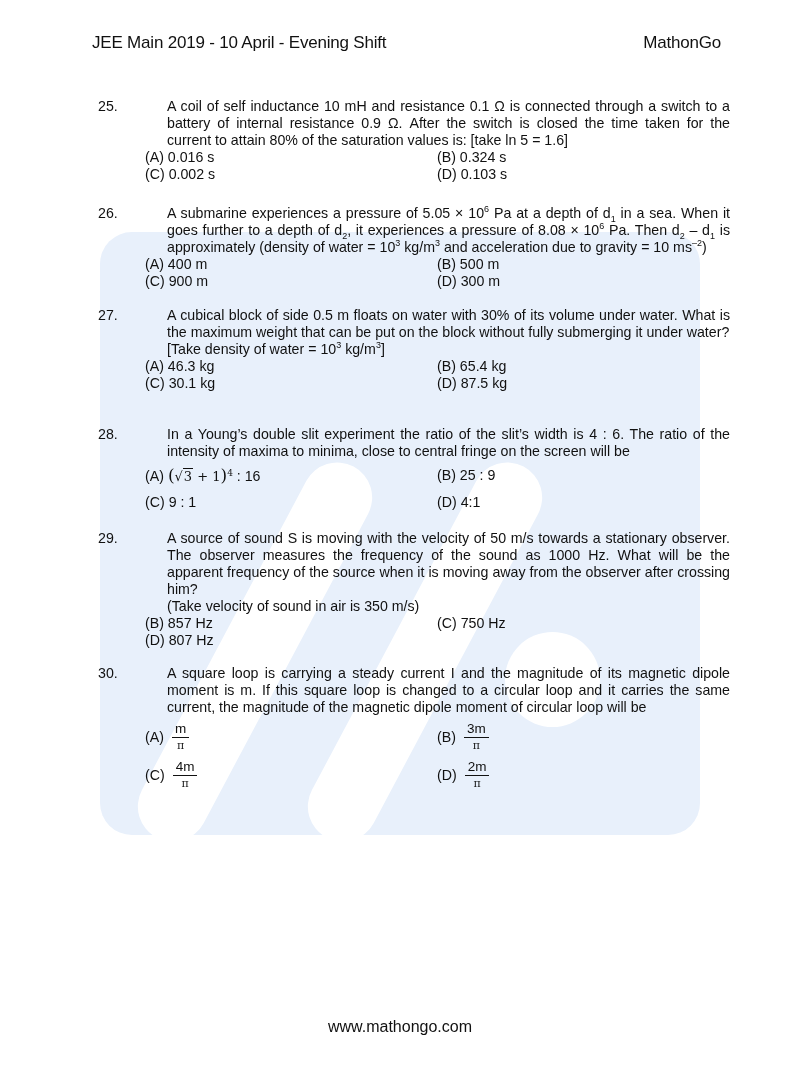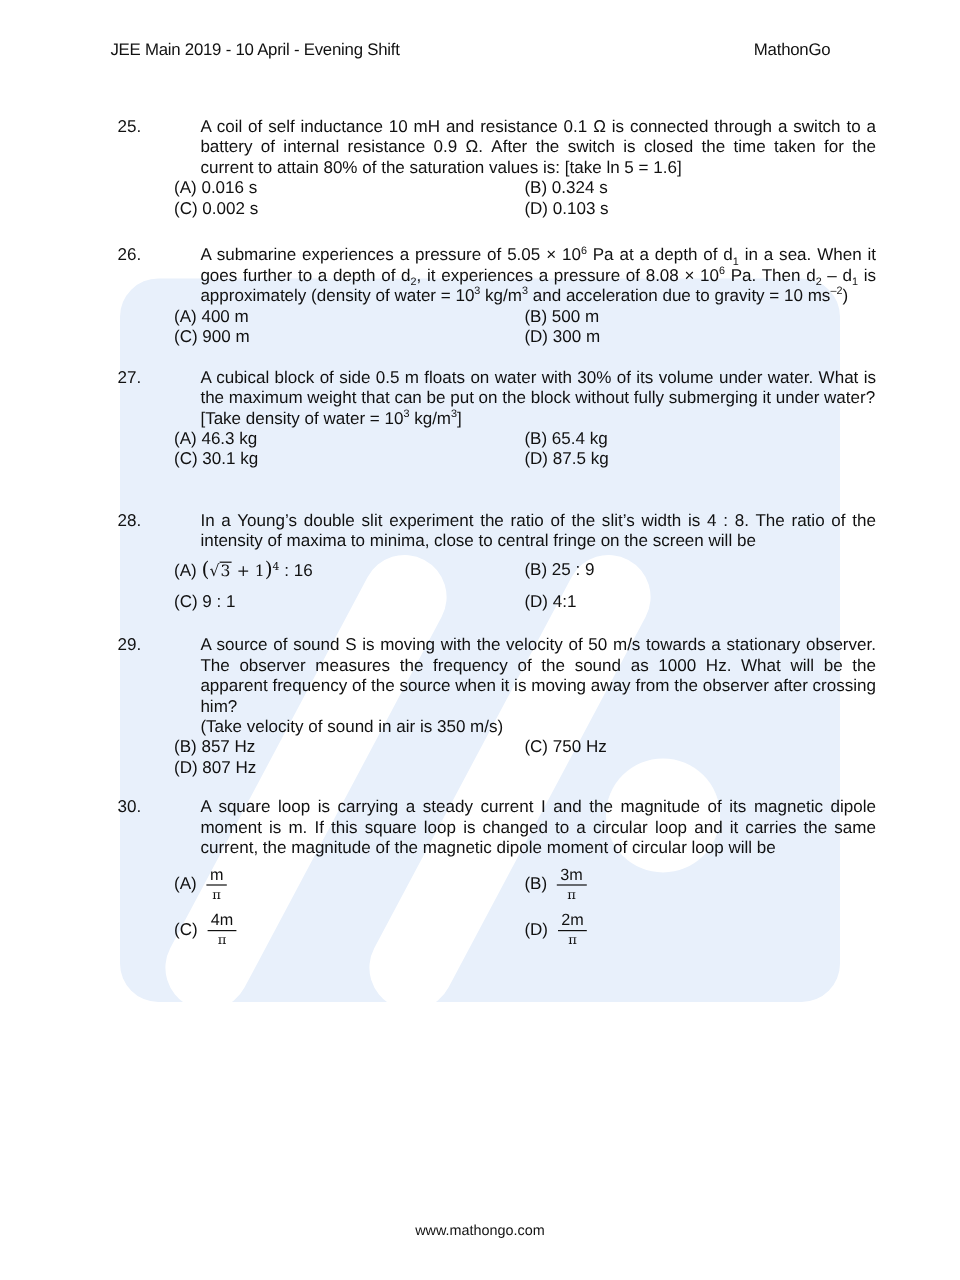--- a/index.html
+++ b/index.html
@@ -1,22 +1,22 @@
 <!DOCTYPE html>
 <html><head>
 <meta charset="utf-8">
 <style>
   html, body { margin:0; padding:0; }
   body {
     width:800px; height:1067px; background:#ffffff; position:relative; overflow:hidden;
     font-family:"Liberation Sans", sans-serif; color:#111;
   }
   .header {
-    position:absolute; top:33px; left:92px; right:108px; height:18px;
-    font-size:14px; display:flex; justify-content:space-between;
+    position:absolute; top:33px; left:92px; right:79px; height:18px;
+    font-size:17px; display:flex; justify-content:space-between;
     letter-spacing:-0.2px;
   }
   .watermark {
     position:absolute; left:100px; top:232px; width:600px; height:603px;
     background:#e8f0fb; border-radius:32px; overflow:hidden; z-index:0;
   }
   .wm-slash {
     position:absolute; background:#ffffff; border-radius:40px;
     transform:rotate(28deg); transform-origin:center;
   }
@@ -28,21 +28,21 @@
   .opts { margin-left:47px; display:grid; grid-template-columns:292px 292px; }
   .opt { white-space:nowrap; }
   sup, sub { font-size:9px; line-height:0; }
   .frac { display:inline-flex; flex-direction:column; align-items:center; vertical-align:middle; margin-left:8px; font-size:13.5px; }
   .frac .num { padding:0 3px; border-bottom:1px solid #111; line-height:16px; }
   .frac .den { line-height:16px; font-family:"DejaVu Serif", serif; font-size:11px; }
   .optrow30 { display:flex; align-items:center; height:38px; }
   .sqrtwrap { font-family:"DejaVu Serif", serif; font-size:13px; }
   .sqrt { border-top:1px solid #111; padding:0 1px; }
   .footer {
-    position:absolute; top:1018px; left:0; width:800px; text-align:center; font-size:12px;
+    position:absolute; top:1018px; left:0; width:800px; text-align:center; font-size:16px;
   }
   .justify-last { text-align-last:justify; }
 </style>
 </head>
 <body>
 
 <div class="header">
   <span>JEE Main 2019 - 10 April - Evening Shift</span>
   <span>MathonGo</span>
 </div>
@@ -84,21 +84,21 @@
     <div class="opts">
       <span class="opt">(A) 46.3 kg</span>
       <span class="opt">(B) 65.4 kg</span>
       <span class="opt">(C) 30.1 kg</span>
       <span class="opt">(D) 87.5 kg</span>
     </div>
   </div>
 
   <div class="q" style="top:426px;">
     <div class="qnum">28.</div>
-    <div class="qbody">In a Young’s double slit experiment the ratio of the slit’s width is 4 : 8. The ratio of the intensity of maxima to minima, close to central fringe on the screen will be</div>
+    <div class="qbody">In a Young’s double slit experiment the ratio of the slit’s width is 4 : 6. The ratio of the intensity of maxima to minima, close to central fringe on the screen will be</div>
     <div class="opts" style="margin-top:7px; row-gap:9px;">
       <span class="opt"><span>(A)</span> <span class="sqrtwrap"><span style="font-size:17px;">(</span><span>√</span><span class="sqrt">3</span><span> + 1</span><span style="font-size:17px;">)</span><sup>4</sup></span><span> : 16</span></span>
       <span class="opt">(B) 25 : 9</span>
       <span class="opt">(C) 9 : 1</span>
       <span class="opt">(D) 4:1</span>
     </div>
   </div>
 
   <div class="q" style="top:530px;">
     <div class="qnum">29.</div>

